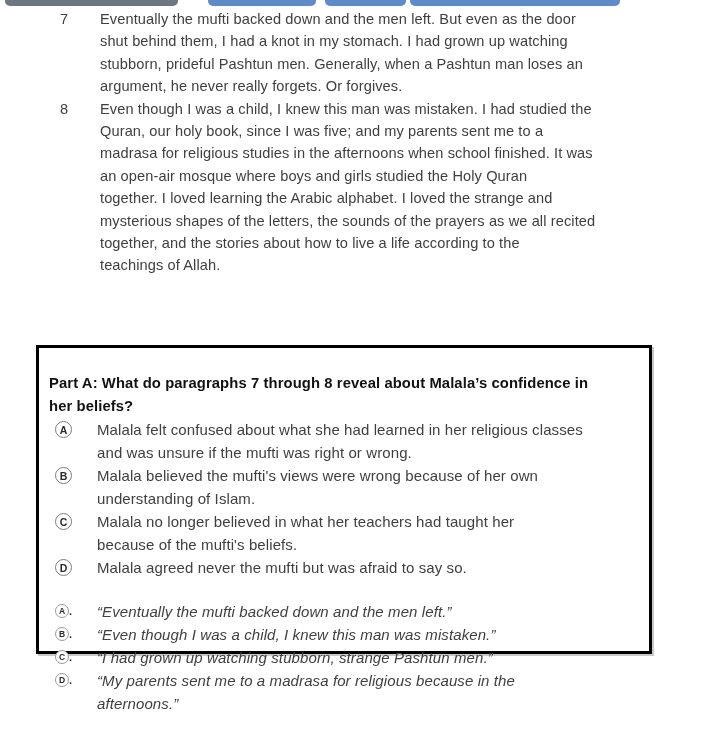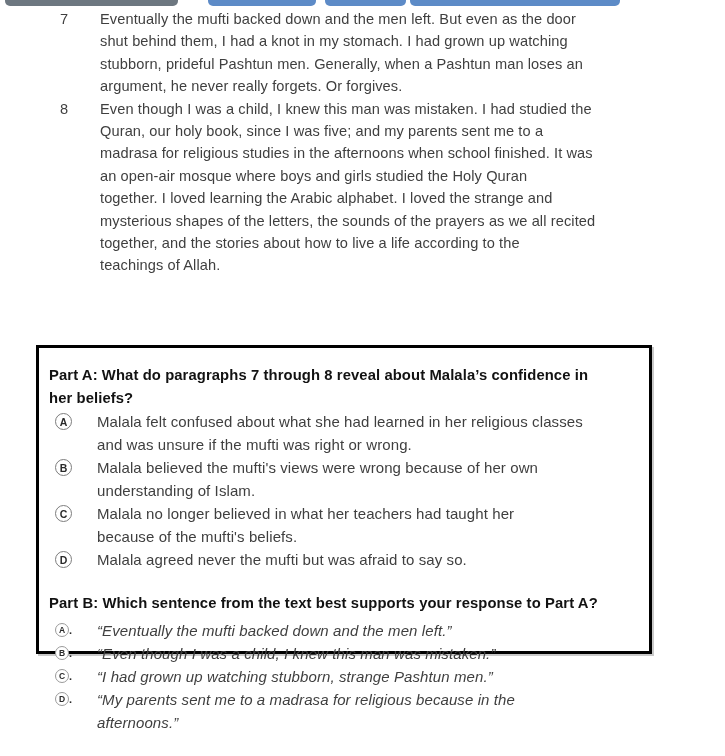--- a/index.html
+++ b/index.html
@@ -35,21 +35,21 @@
     white-space:pre-line; letter-spacing:0.1px;
   }
 
   
   .qbox {
     position:absolute; left:36px; top:345px;
     width:616px; height:309px;
     border:3px solid #000000;
     background:#ffffff;
     box-shadow:2px 2px 0 0 #c9c9c9;
-    padding:16px 10px 0 10px;
+    padding:24px 10px 0 10px;
   }
   .part-heading {
     font-size:14.8px; line-height:23px; font-weight:bold; color:#121212;
     white-space:pre-line; letter-spacing:0.1px;
   }
   .opt { display:flex; align-items:flex-start; }
   .bullet-col { width:48px; flex-shrink:0; padding-left:6px; padding-top:3px; display:flex; align-items:flex-start; }
   .circle-a {
     width:17px; height:17px; border:1px solid #7d7d7d; border-radius:50%;
     display:flex; align-items:center; justify-content:center;
@@ -136,21 +136,20 @@
           <div class="bullet-col">
             <span class="circle-a">D</span>
           </div>
           <div class="opt-text">Malala agreed never the mufti but was afraid to say so.</div>
         </div>
 
       </div>
     </div>
 
     <div class="part-b">
-      <div class="part-heading">Part B: Which sentence from the text best supports your response to Part A?</div>
       <div class="opts">
 
         <div class="opt">
           <div class="bullet-col">
             <span class="circle-b">A</span>
               <span class="b-period">.</span>
           </div>
           <div class="opt-text">“Eventually the mufti backed down and the men left.”</div>
         </div>
 

